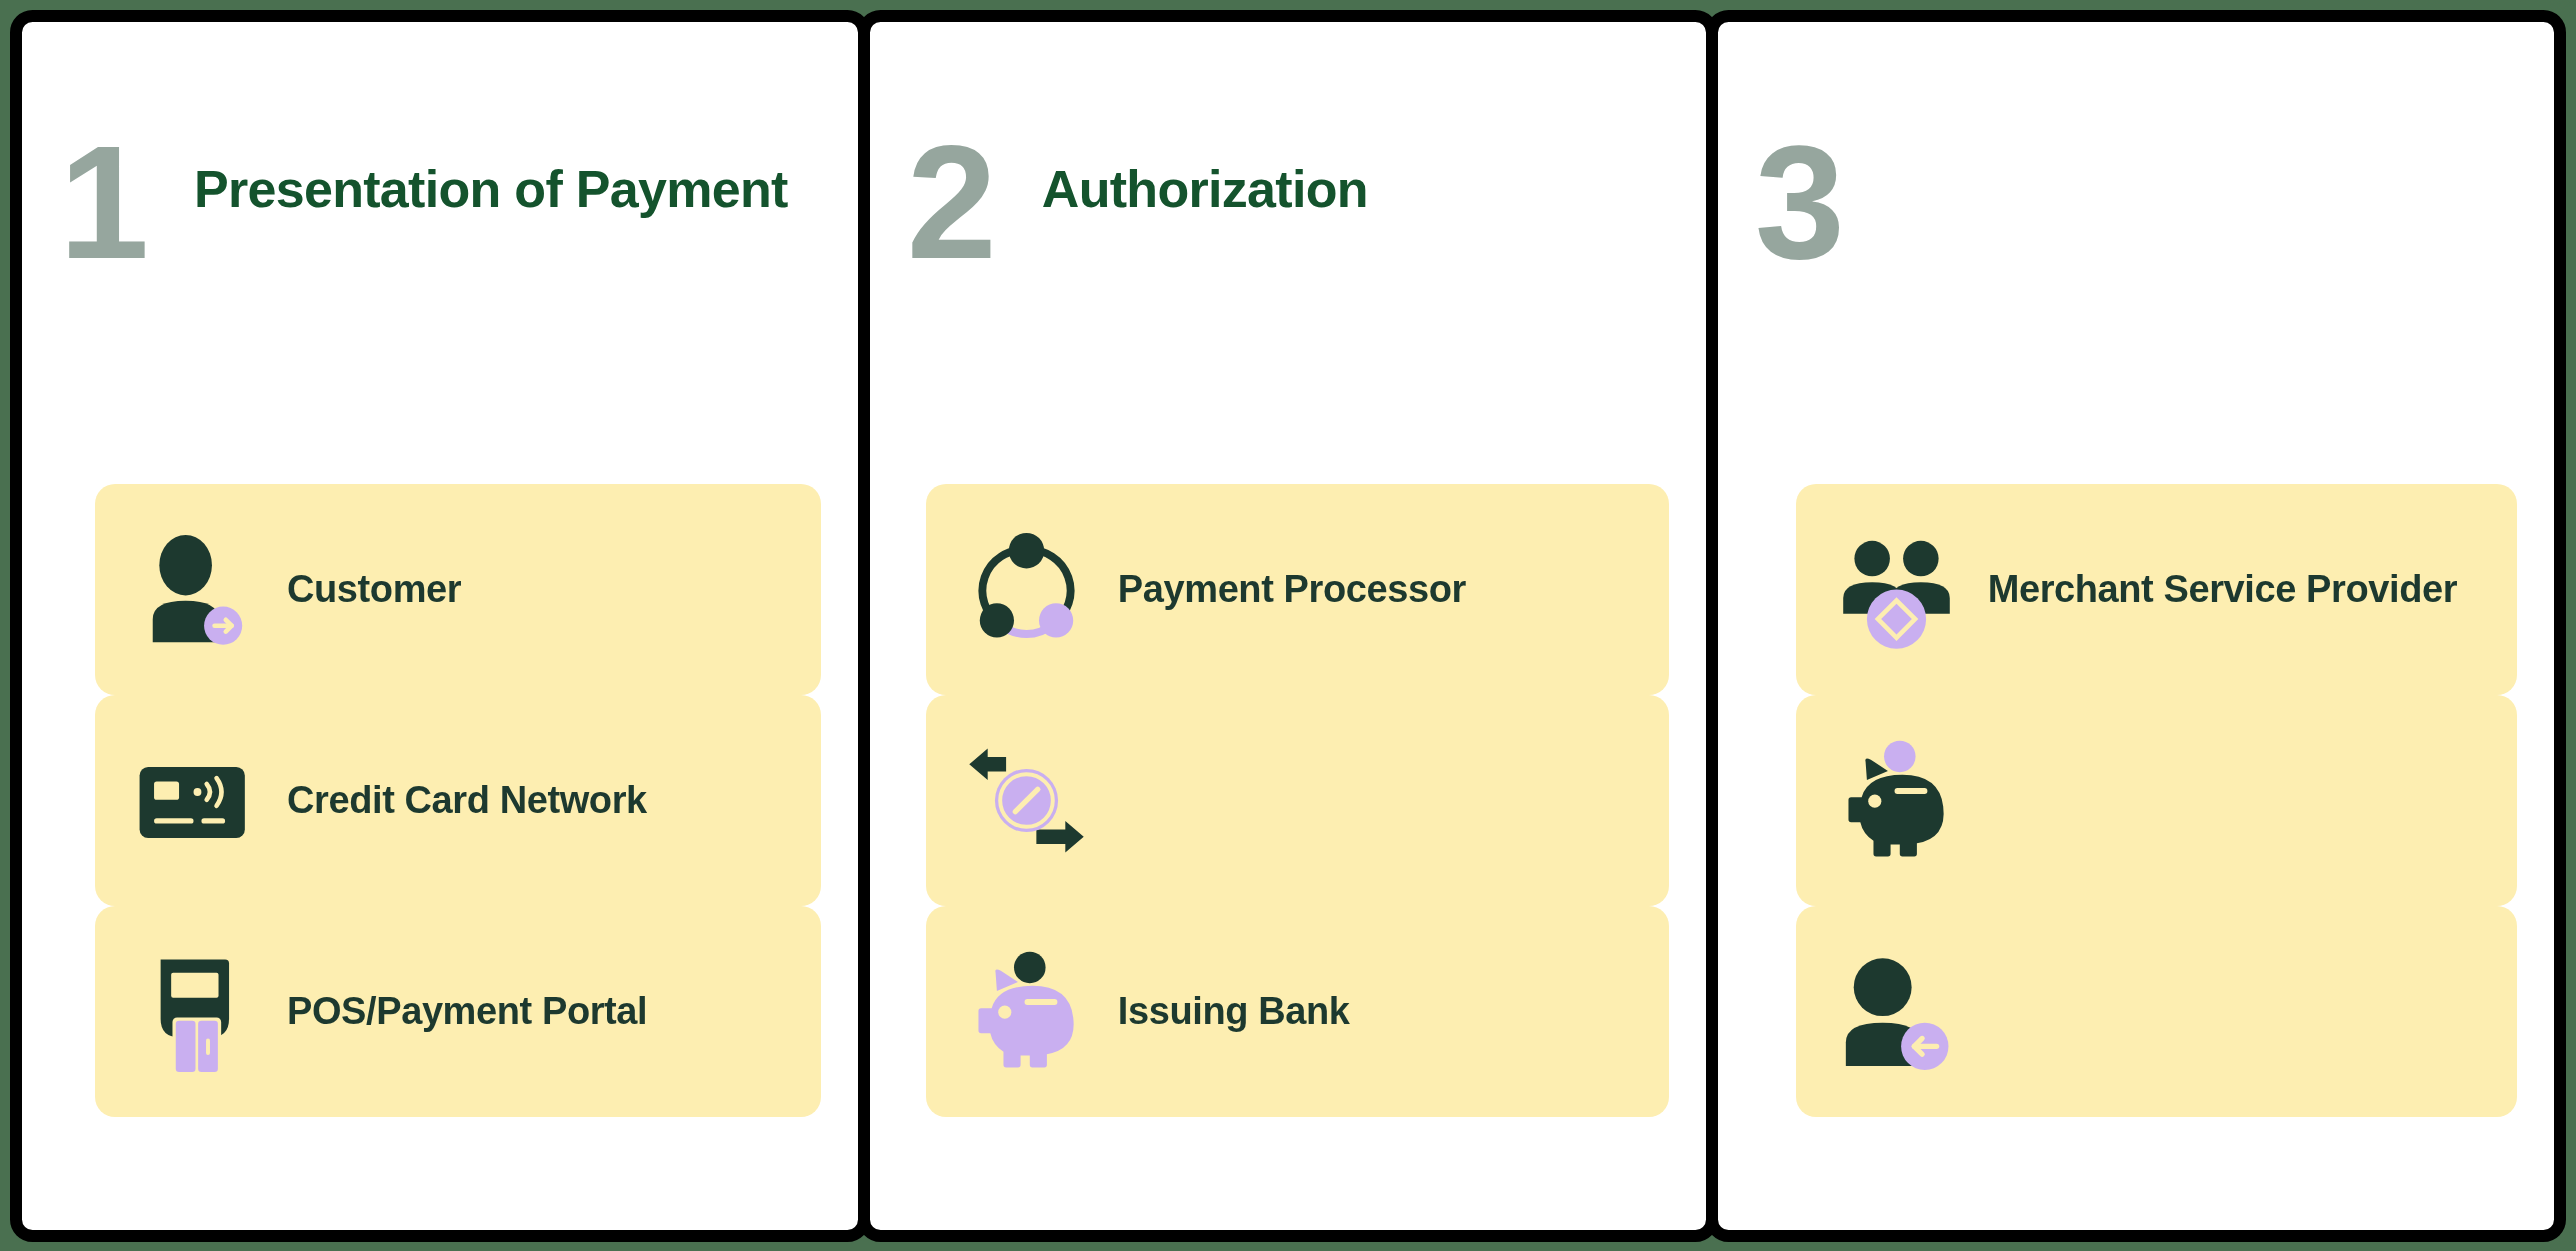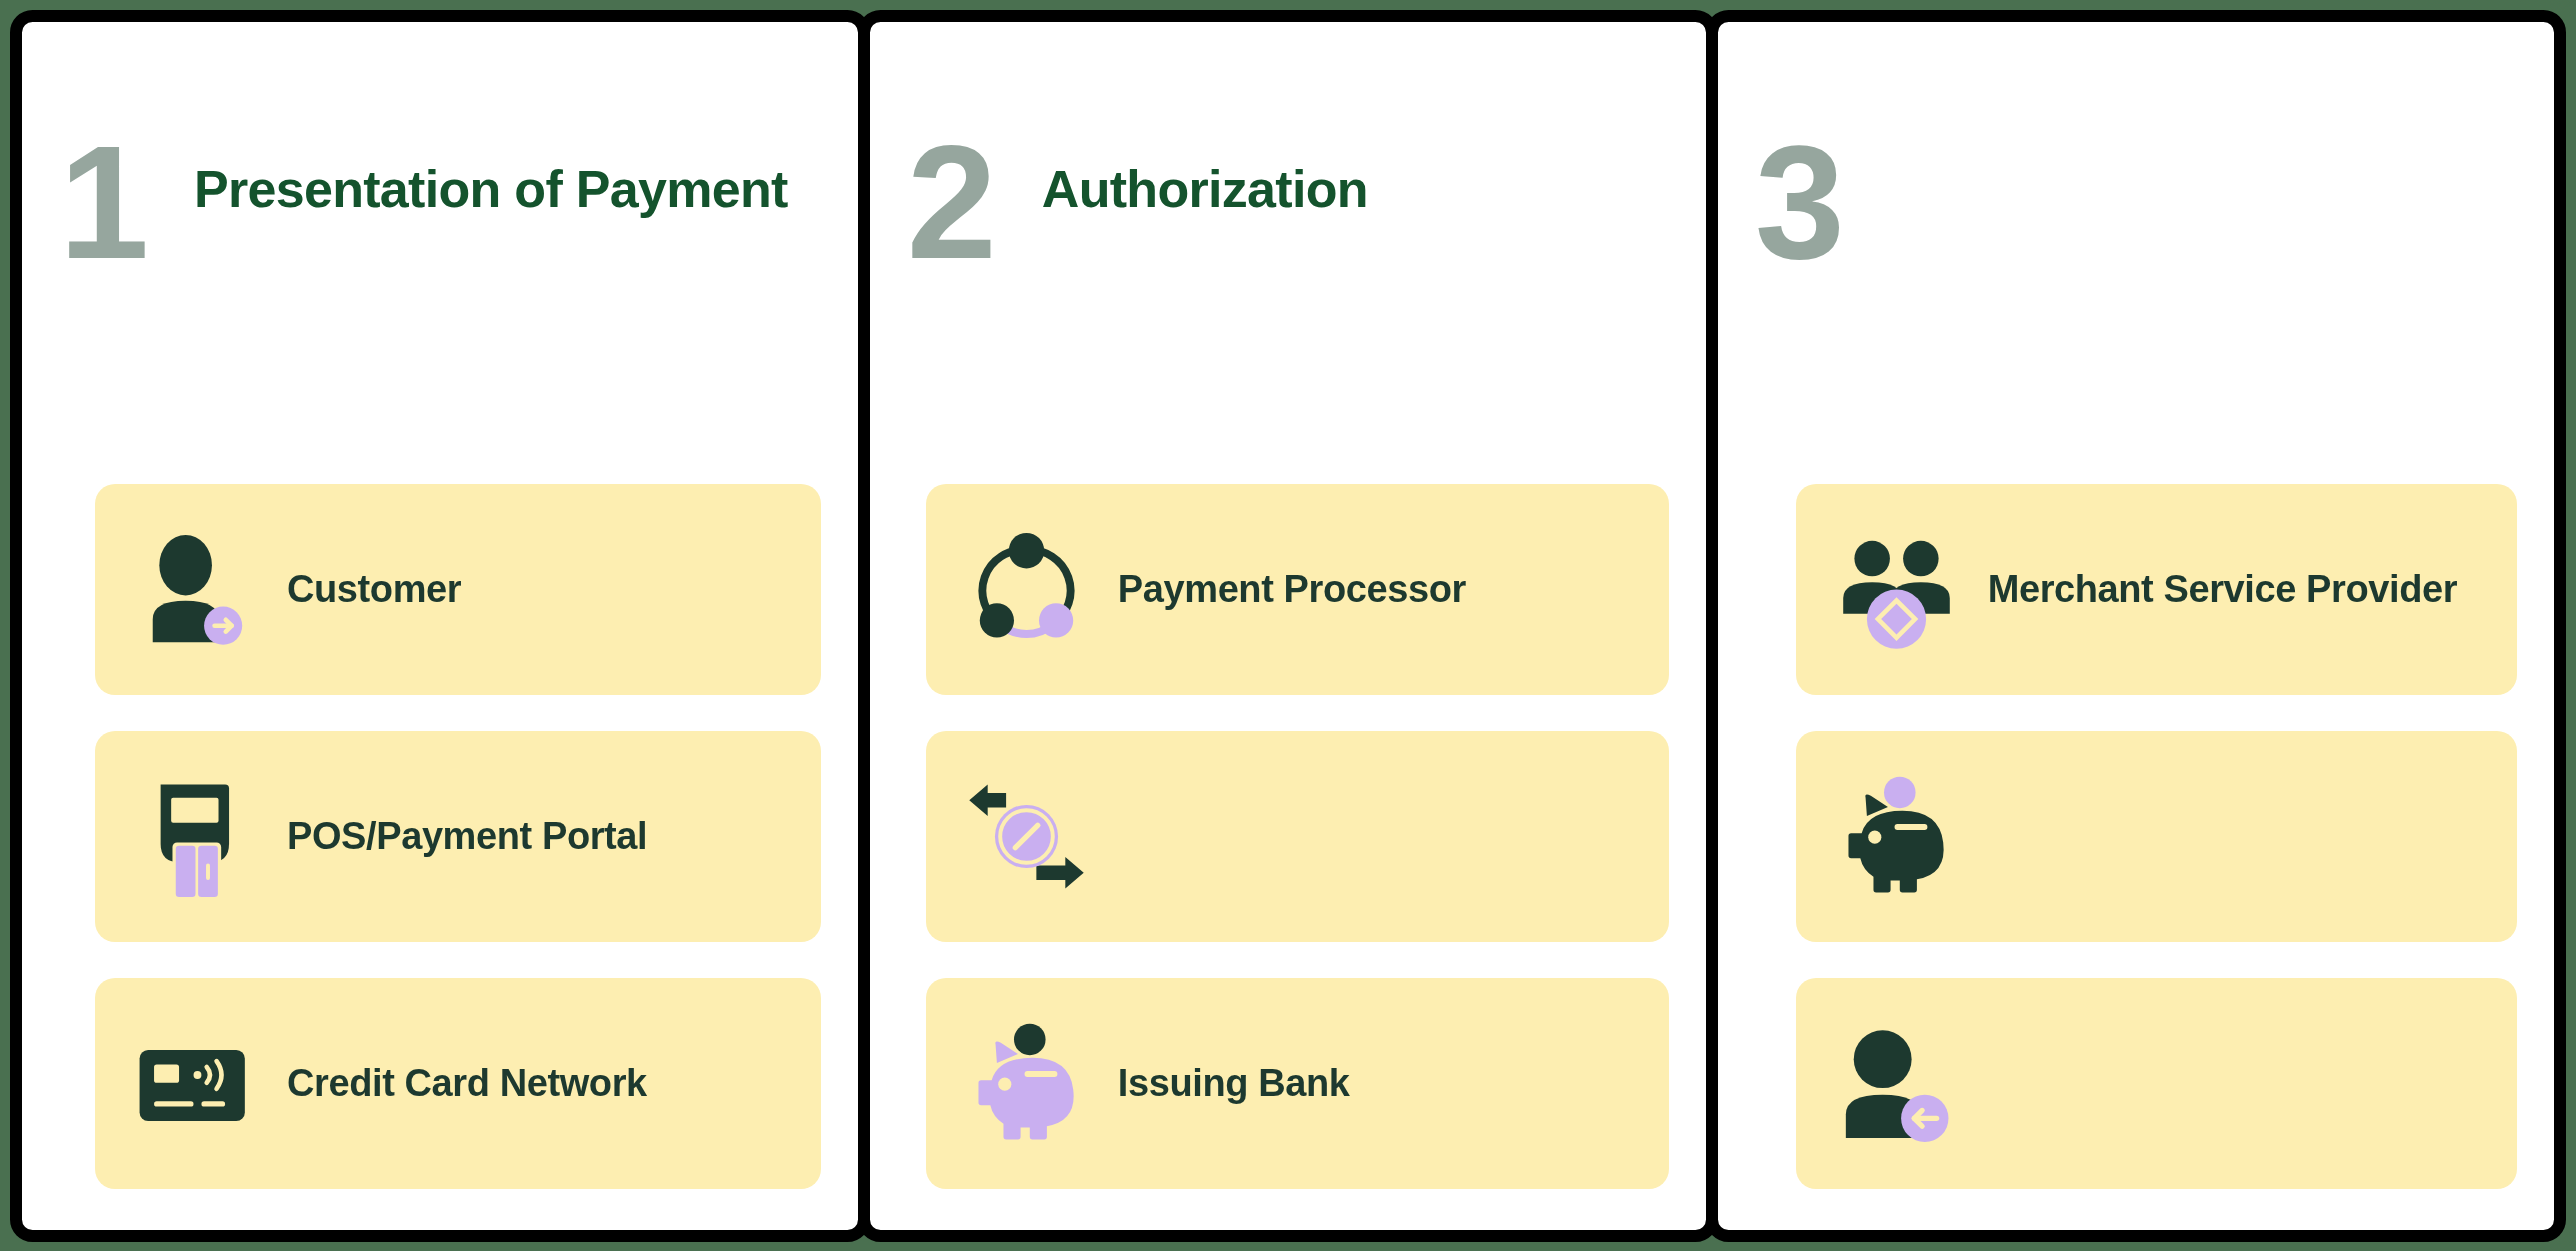--- a/index.html
+++ b/index.html
@@ -85,21 +85,20 @@
   }
   .pill {
     height: 211px;
     background: #fdeeb1;
     border-radius: 20px;
     display: flex;
     flex-direction: row;
     align-items: center;
     box-sizing: border-box;
     padding-left: 38px;
-    margin-bottom: 36px;
   }
   .pill:last-child { margin-bottom: 0; }
 
   .pill-icon {
     flex: 0 0 auto;
     width: 125px;
     height: 125px;
     display: flex;
     align-items: center;
     justify-content: center;
@@ -142,53 +141,53 @@
               <ellipse cx="80" cy="58" rx="40" ry="46" fill="#1d392f"></ellipse>
               <path d="M30 175 L30 140 Q30 112 80 112 Q130 112 130 140 L130 175 Z" fill="#1d392f"></path>
               <circle cx="137" cy="150" r="29" fill="#c9aff0"></circle>
               <g stroke="#fdeeb1" stroke-width="7" stroke-linecap="round" stroke-linejoin="round" fill="none">
                 <line x1="124" y1="150" x2="150" y2="150"></line>
                 <polyline points="141,141 150,150 141,159"></polyline>
               </g>
             </svg>
           </div>
           <div class="pill-label">Customer</div>
-        </div>
-
-        <div class="pill">
-          <div class="pill-icon">
-            <svg width="125" height="125" viewBox="0 0 190 190">
-              <path d="M42 16 L140 16 Q146 16 146 22 L146 106 Q146 134 118 134 L70 134 Q42 134 42 106 Z" fill="#1d392f"></path>
-              <rect x="58" y="36" width="72" height="38" rx="3" fill="#fdeeb1"></rect>
-              <rect x="60" y="104" width="74" height="88" rx="7" fill="#fdeeb1"></rect>
-              <rect x="65" y="109" width="30" height="78" rx="5" fill="#c9aff0"></rect>
-              <rect x="99" y="109" width="30" height="78" rx="5" fill="#c9aff0"></rect>
-              <rect x="111" y="136" width="6" height="25" rx="3" fill="#fdeeb1"></rect>
-            </svg>
-          </div>
-          <div class="pill-label">POS/Payment Portal</div>
         </div>
 
         <div class="pill">
           <div class="pill-icon">
             <svg width="125" height="125" viewBox="0 0 190 190">
               <rect x="10" y="44" width="160" height="108" rx="13" fill="#1d392f"></rect>
               <rect x="32" y="66" width="38" height="28" rx="4" fill="#fdeeb1"></rect>
               <circle cx="98" cy="82" r="6" fill="#fdeeb1"></circle>
               <g stroke="#fdeeb1" stroke-width="7" fill="none" stroke-linecap="round">
                 <path d="M112 70 Q122 82 112 94"></path>
                 <path d="M127 61 Q142 82 127 103"></path>
               </g>
               <rect x="32" y="122" width="60" height="8" rx="4" fill="#fdeeb1"></rect>
               <rect x="104" y="122" width="36" height="8" rx="4" fill="#fdeeb1"></rect>
             </svg>
           </div>
           <div class="pill-label">Credit Card Network</div>
         </div>
 
+        <div class="pill">
+          <div class="pill-icon">
+            <svg width="125" height="125" viewBox="0 0 190 190">
+              <path d="M42 16 L140 16 Q146 16 146 22 L146 106 Q146 134 118 134 L70 134 Q42 134 42 106 Z" fill="#1d392f"></path>
+              <rect x="58" y="36" width="72" height="38" rx="3" fill="#fdeeb1"></rect>
+              <rect x="60" y="104" width="74" height="88" rx="7" fill="#fdeeb1"></rect>
+              <rect x="65" y="109" width="30" height="78" rx="5" fill="#c9aff0"></rect>
+              <rect x="99" y="109" width="30" height="78" rx="5" fill="#c9aff0"></rect>
+              <rect x="111" y="136" width="6" height="25" rx="3" fill="#fdeeb1"></rect>
+            </svg>
+          </div>
+          <div class="pill-label">POS/Payment Portal</div>
+        </div>
+
       </div>
     </div>
   </div>
 
   <div class="card col-2">
     <div class="card-inner">
 
       <div class="step-header">
         <div class="step-number">2</div>
         <div class="step-title">Authorization</div>

